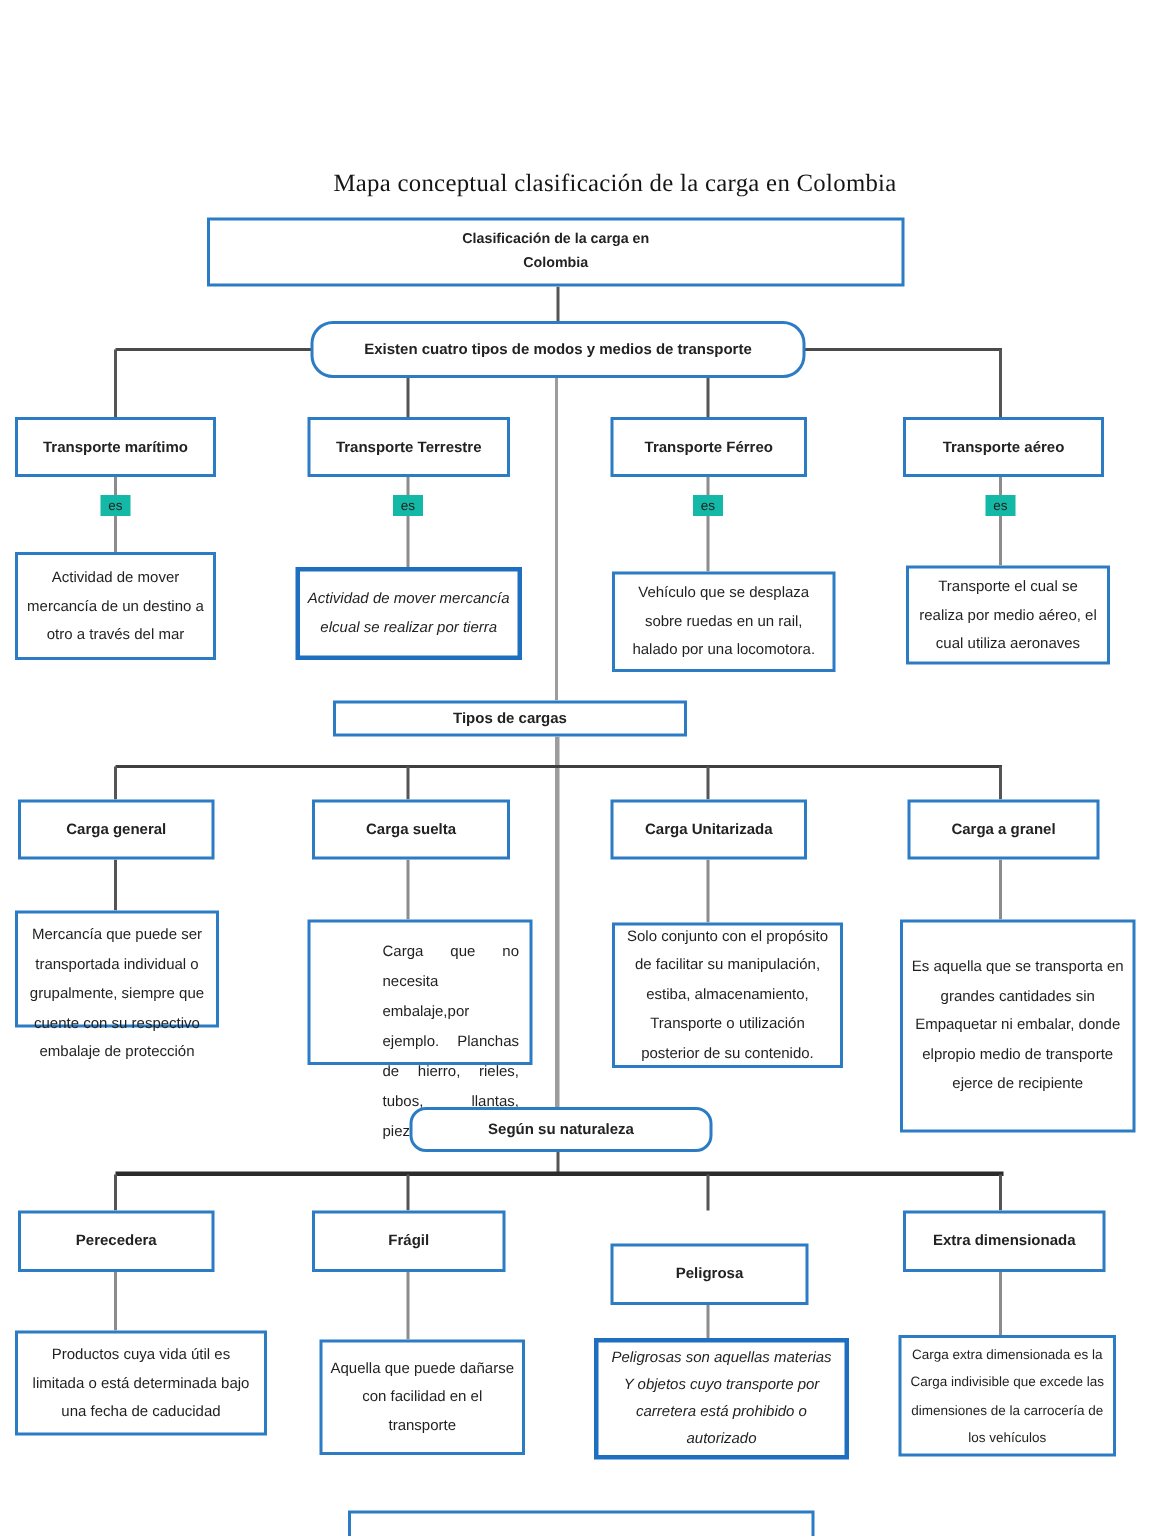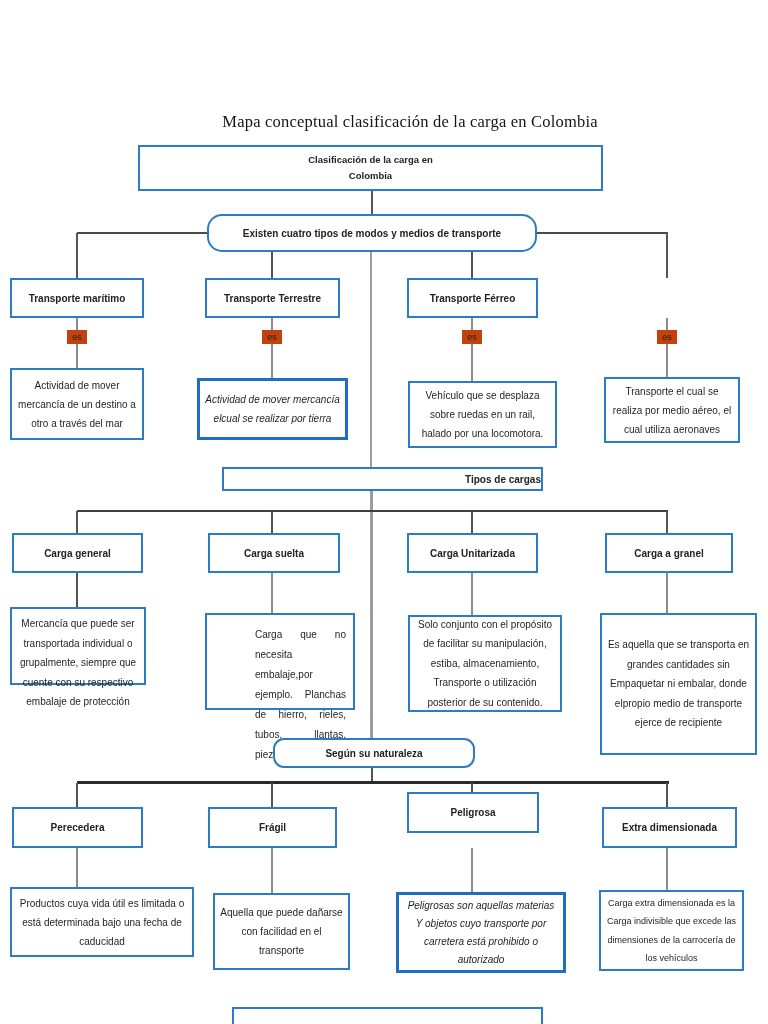--- a/index.html
+++ b/index.html
@@ -23,21 +23,21 @@
   .desc{font-size:10px;line-height:1.9;color:#1f1f1f;padding:2px 4px;}
   .thick{border-width:3px;border-color:#1f6fc0;font-style:italic;}
   .med{border-width:2.5px;}
   .top-align{display:block;padding-top:5px;}
   .justify{text-align:justify;text-align-last:left;padding:10px 7px;}
   .v{position:absolute;width:1.5px;background:#8c8c8c;}
   .h{position:absolute;height:2px;background:#3f3f3f;}
   .dark{background:#555555;}
   .es{
     position:absolute;width:20px;height:14px;font-size:9px;color:#222;
-    text-align:center;background:#c2410c;line-height:14px;
+    text-align:center;background:#14b8a6;line-height:14px;
   }
   .sm{font-size:9px;line-height:2.05;}
 </style>
 </head>
 <body>
 
 <div id="page">
 
   <div id="title">Mapa conceptual clasificación de la carga en Colombia</div>
 
@@ -89,40 +89,43 @@
 
   <div class="box hdr" style="left:10px;top:278px;width:134px;height:40px;">
     <span>Transporte marítimo</span>
   </div>
   <div class="box hdr" style="left:205px;top:278px;width:135px;height:40px;">
     <span>Transporte Terrestre</span>
   </div>
   <div class="box hdr" style="left:407px;top:278px;width:131px;height:40px;">
     <span>Transporte Férreo</span>
   </div>
+  <div class="box hdr" style="left:602px;top:278px;width:134px;height:40px;">
+    <span>Transporte aéreo</span>
+  </div>
 
   <div class="es" style="left:67px;top:330px;">es</div>
   <div class="es" style="left:262px;top:330px;">es</div>
   <div class="es" style="left:462px;top:330px;">es</div>
   <div class="es" style="left:657px;top:330px;">es</div>
 
   <div class="box desc" style="left:10px;top:368px;width:134px;height:72px;">
     <span>Actividad de mover mercancía de un destino a otro a través del mar</span>
   </div>
   <div class="box desc thick" style="left:197px;top:378px;width:151px;height:62px;">
     <span>Actividad de mover mercancía elcual se realizar por tierra</span>
   </div>
   <div class="box desc" style="left:408px;top:381px;width:149px;height:67px;">
     <span>Vehículo que se desplaza sobre ruedas en un rail, halado por una locomotora.</span>
   </div>
   <div class="box desc" style="left:604px;top:377px;width:136px;height:66px;">
     <span>Transporte el cual se realiza por medio aéreo, el cual utiliza aeronaves</span>
   </div>
 
-  <div class="box hdr" style="left:222px;top:467px;width:321px;height:24px;justify-content:flex-end;">
+  <div class="box hdr" style="left:222px;top:467px;width:236px;height:24px;">
     <span>Tipos de cargas</span>
   </div>
 
   <div class="box hdr" style="left:12px;top:533px;width:131px;height:40px;">
     <span>Carga general</span>
   </div>
   <div class="box hdr" style="left:208px;top:533px;width:132px;height:40px;">
     <span>Carga suelta</span>
   </div>
   <div class="box hdr" style="left:407px;top:533px;width:131px;height:40px;">
@@ -148,28 +151,28 @@
   <div class="box hdr med" style="left:273px;top:738px;width:202px;height:30px;border-radius:11px;">
     <span>Según su naturaleza</span>
   </div>
 
   <div class="box hdr med" style="left:12px;top:807px;width:131px;height:41px;">
     <span>Perecedera</span>
   </div>
   <div class="box hdr med" style="left:208px;top:807px;width:129px;height:41px;">
     <span>Frágil</span>
   </div>
-  <div class="box hdr med" style="left:407px;top:792px;width:132px;height:41px;">
+  <div class="box hdr med" style="left:407px;top:829px;width:132px;height:41px;">
     <span>Peligrosa</span>
   </div>
   <div class="box hdr med" style="left:602px;top:807px;width:135px;height:41px;">
     <span>Extra dimensionada</span>
   </div>
 
-  <div class="box desc" style="left:10px;top:887px;width:184px;height:70px;">
+  <div class="box desc" style="left:10px;top:887px;width:168px;height:70px;">
     <span>Productos cuya vida útil es limitada o está determinada bajo una fecha de caducidad</span>
   </div>
   <div class="box desc" style="left:213px;top:893px;width:137px;height:77px;">
     <span>Aquella que puede dañarse con facilidad en el transporte</span>
   </div>
   <div class="box desc thick" style="left:396px;top:892px;width:170px;height:81px;line-height:1.8;">
     <span>Peligrosas son aquellas materias Y objetos cuyo transporte por carretera está prohibido o autorizado</span>
   </div>
   <div class="box desc sm" style="left:599px;top:890px;width:145px;height:81px;">
     <span>Carga extra dimensionada es la Carga indivisible que excede las dimensiones de la carrocería de los vehículos</span>

